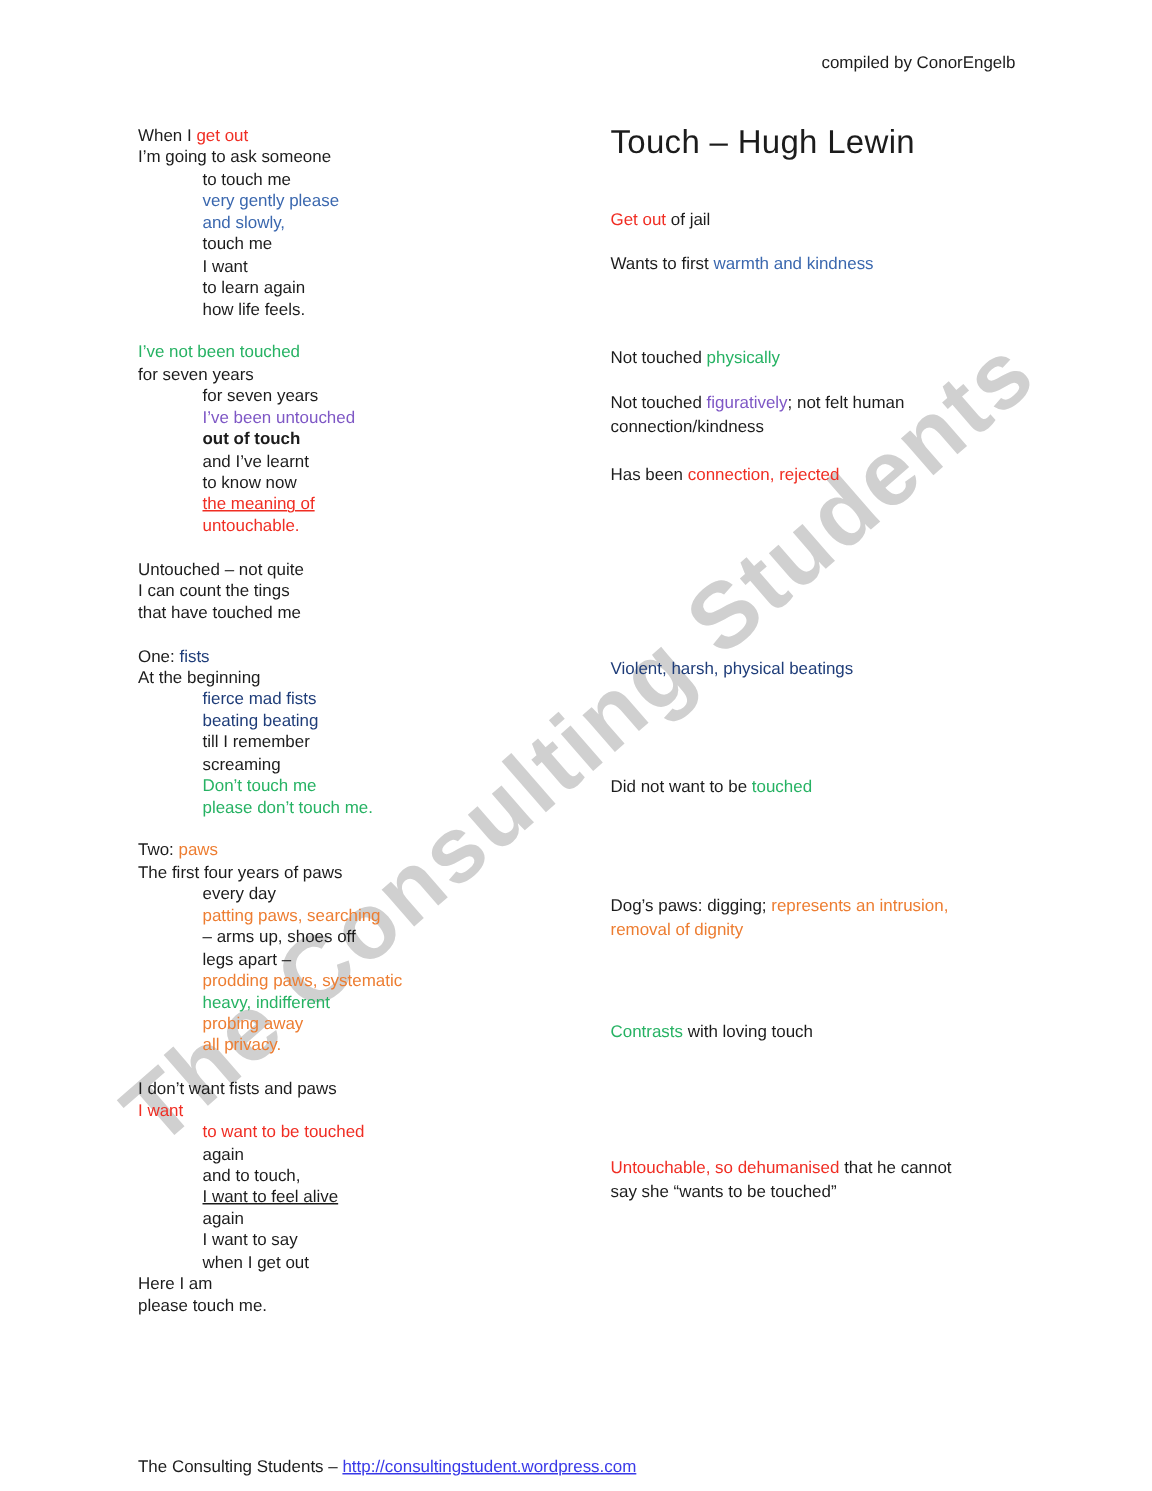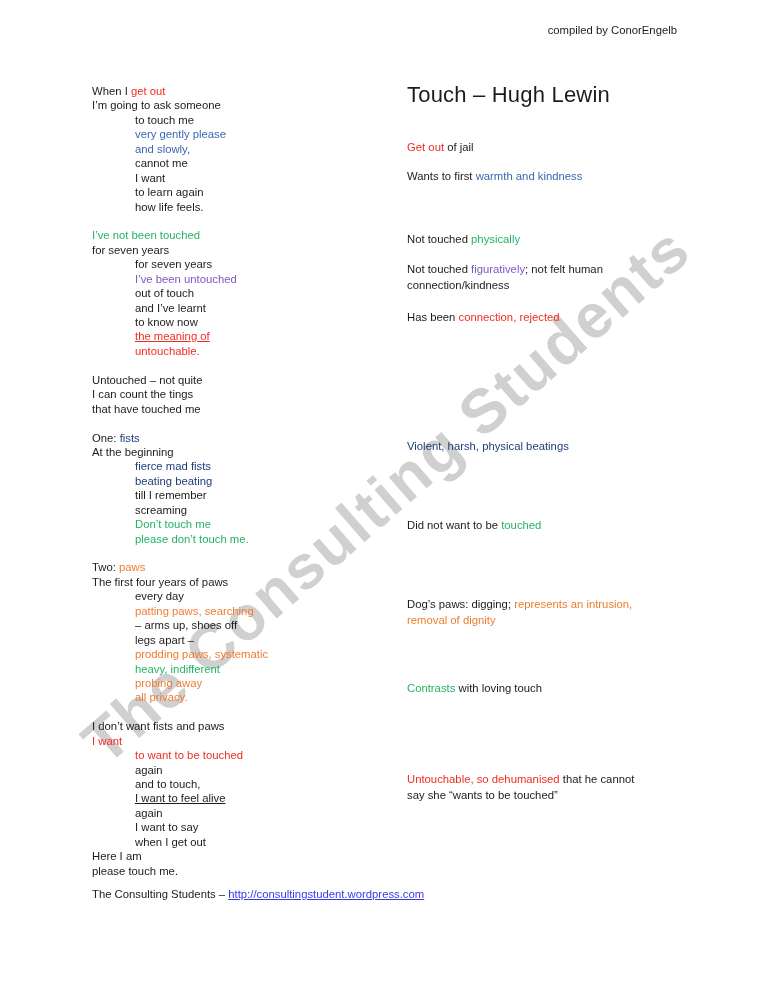--- a/index.html
+++ b/index.html
@@ -8,66 +8,66 @@
     background:#ffffff; overflow:hidden;
     font-family:"Liberation Sans", sans-serif;
   }
   .watermark {
     position:absolute; left:386px; top:495px; z-index:0;
     transform:translate(-50%,-50%) rotate(-41deg);
     font-size:62px; font-weight:bold; letter-spacing:2px;
     white-space:nowrap; user-select:none;
   }
   .compiled {
-    position:absolute; top:24px; right:91px; z-index:1;
+    position:absolute; top:36px; right:91px; z-index:1;
     font-size:11.3px;
   }
   .doc-title {
     position:absolute; left:407px; top:82px; z-index:1;
     font-size:22px; letter-spacing:0.2px;
   }
   .poem {
     position:absolute; left:92px; top:84px; width:312px; z-index:1;
     font-size:11.3px;
   }
   .pline { height:14.45px; line-height:14.45px; white-space:nowrap; }
   .pline.ind { padding-left:43px; }
   .annot {
     position:absolute; left:407px; width:305px; z-index:1;
     font-size:11.3px; line-height:16px;
   }
   .footer {
-    position:absolute; left:92px; top:888px; z-index:1;
+    position:absolute; left:92px; top:972px; z-index:1;
     font-size:11.3px;
   }
   .footer a { text-decoration:underline; cursor:pointer; }
 </style>
 </head>
 <body>
 
 <div class="page" style="color: rgb(28, 28, 28);">
   <div class="watermark" style="color: rgb(208, 208, 208);">The Consulting Students</div>
   <div class="compiled">compiled by ConorEngelb</div>
   <div class="doc-title">Touch – Hugh Lewin</div>
   <div class="poem">
       <div class="pline"><span style="color: rgb(28, 28, 28);">When I </span><span style="color: rgb(240, 45, 35);">get out</span></div>
       <div class="pline"><span style="color: rgb(28, 28, 28);">I’m going to ask someone</span></div>
       <div class="pline ind"><span style="color: rgb(28, 28, 28);">to touch me</span></div>
       <div class="pline ind"><span style="color: rgb(58, 103, 174);">very gently please</span></div>
       <div class="pline ind"><span style="color: rgb(58, 103, 174);">and slowly,</span></div>
-      <div class="pline ind"><span style="color: rgb(28, 28, 28);">cannot me</span></div>
+      <div class="pline ind"><span style="color: rgb(28, 28, 28);">touch me</span></div>
       <div class="pline ind"><span style="color: rgb(28, 28, 28);">I want</span></div>
       <div class="pline ind"><span style="color: rgb(28, 28, 28);">to learn again</span></div>
       <div class="pline ind"><span style="color: rgb(28, 28, 28);">how life feels.</span></div>
       <div class="pline">&nbsp;</div>
       <div class="pline"><span style="color: rgb(38, 178, 99);">I’ve not been touched</span></div>
       <div class="pline"><span style="color: rgb(28, 28, 28);">for seven years</span></div>
       <div class="pline ind"><span style="color: rgb(28, 28, 28);">for seven years</span></div>
       <div class="pline ind"><span style="color: rgb(126, 87, 197);">I’ve been untouched</span></div>
-      <div class="pline ind"><span style="color: rgb(28, 28, 28);">out of touch</span></div>
+      <div class="pline ind"><span style="color: rgb(28, 28, 28); font-weight: bold;">out of touch</span></div>
       <div class="pline ind"><span style="color: rgb(28, 28, 28);">and I’ve learnt</span></div>
       <div class="pline ind"><span style="color: rgb(28, 28, 28);">to know now</span></div>
       <div class="pline ind"><span style="color: rgb(240, 45, 35); text-decoration: underline;">the meaning of</span></div>
       <div class="pline ind"><span style="color: rgb(240, 45, 35);">untouchable.</span></div>
       <div class="pline">&nbsp;</div>
       <div class="pline"><span style="color: rgb(28, 28, 28);">Untouched – not quite</span></div>
       <div class="pline"><span style="color: rgb(28, 28, 28);">I can count the tings</span></div>
       <div class="pline"><span style="color: rgb(28, 28, 28);">that have touched me</span></div>
       <div class="pline">&nbsp;</div>
       <div class="pline"><span style="color: rgb(28, 28, 28);">One: </span><span style="color: rgb(31, 61, 121);">fists</span></div>

